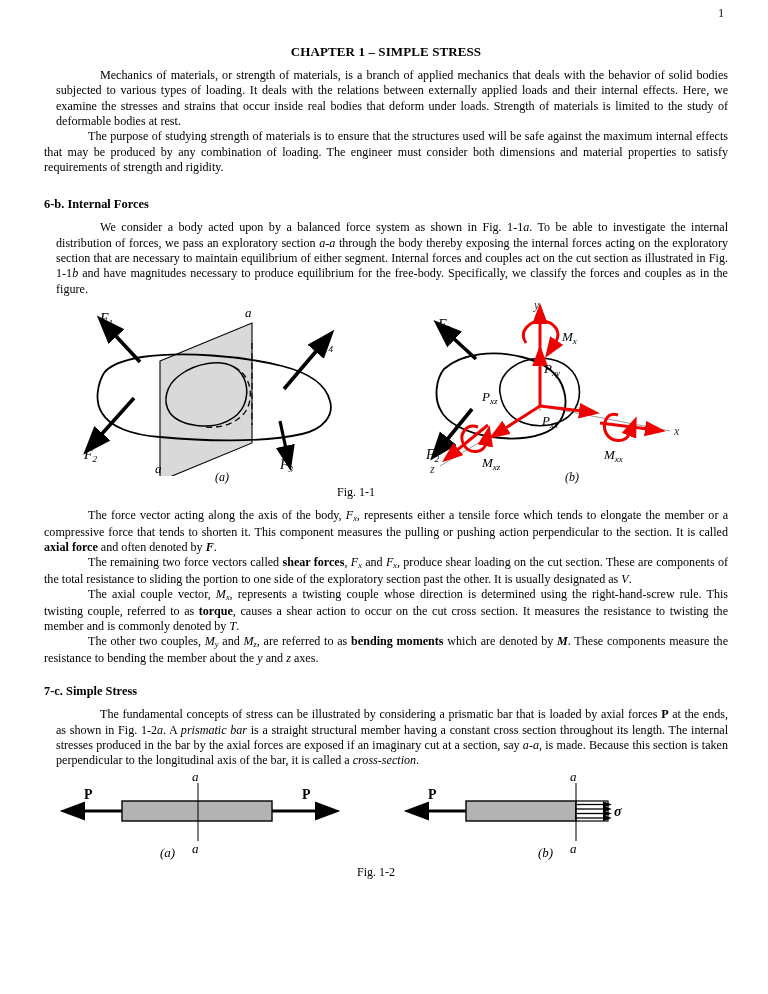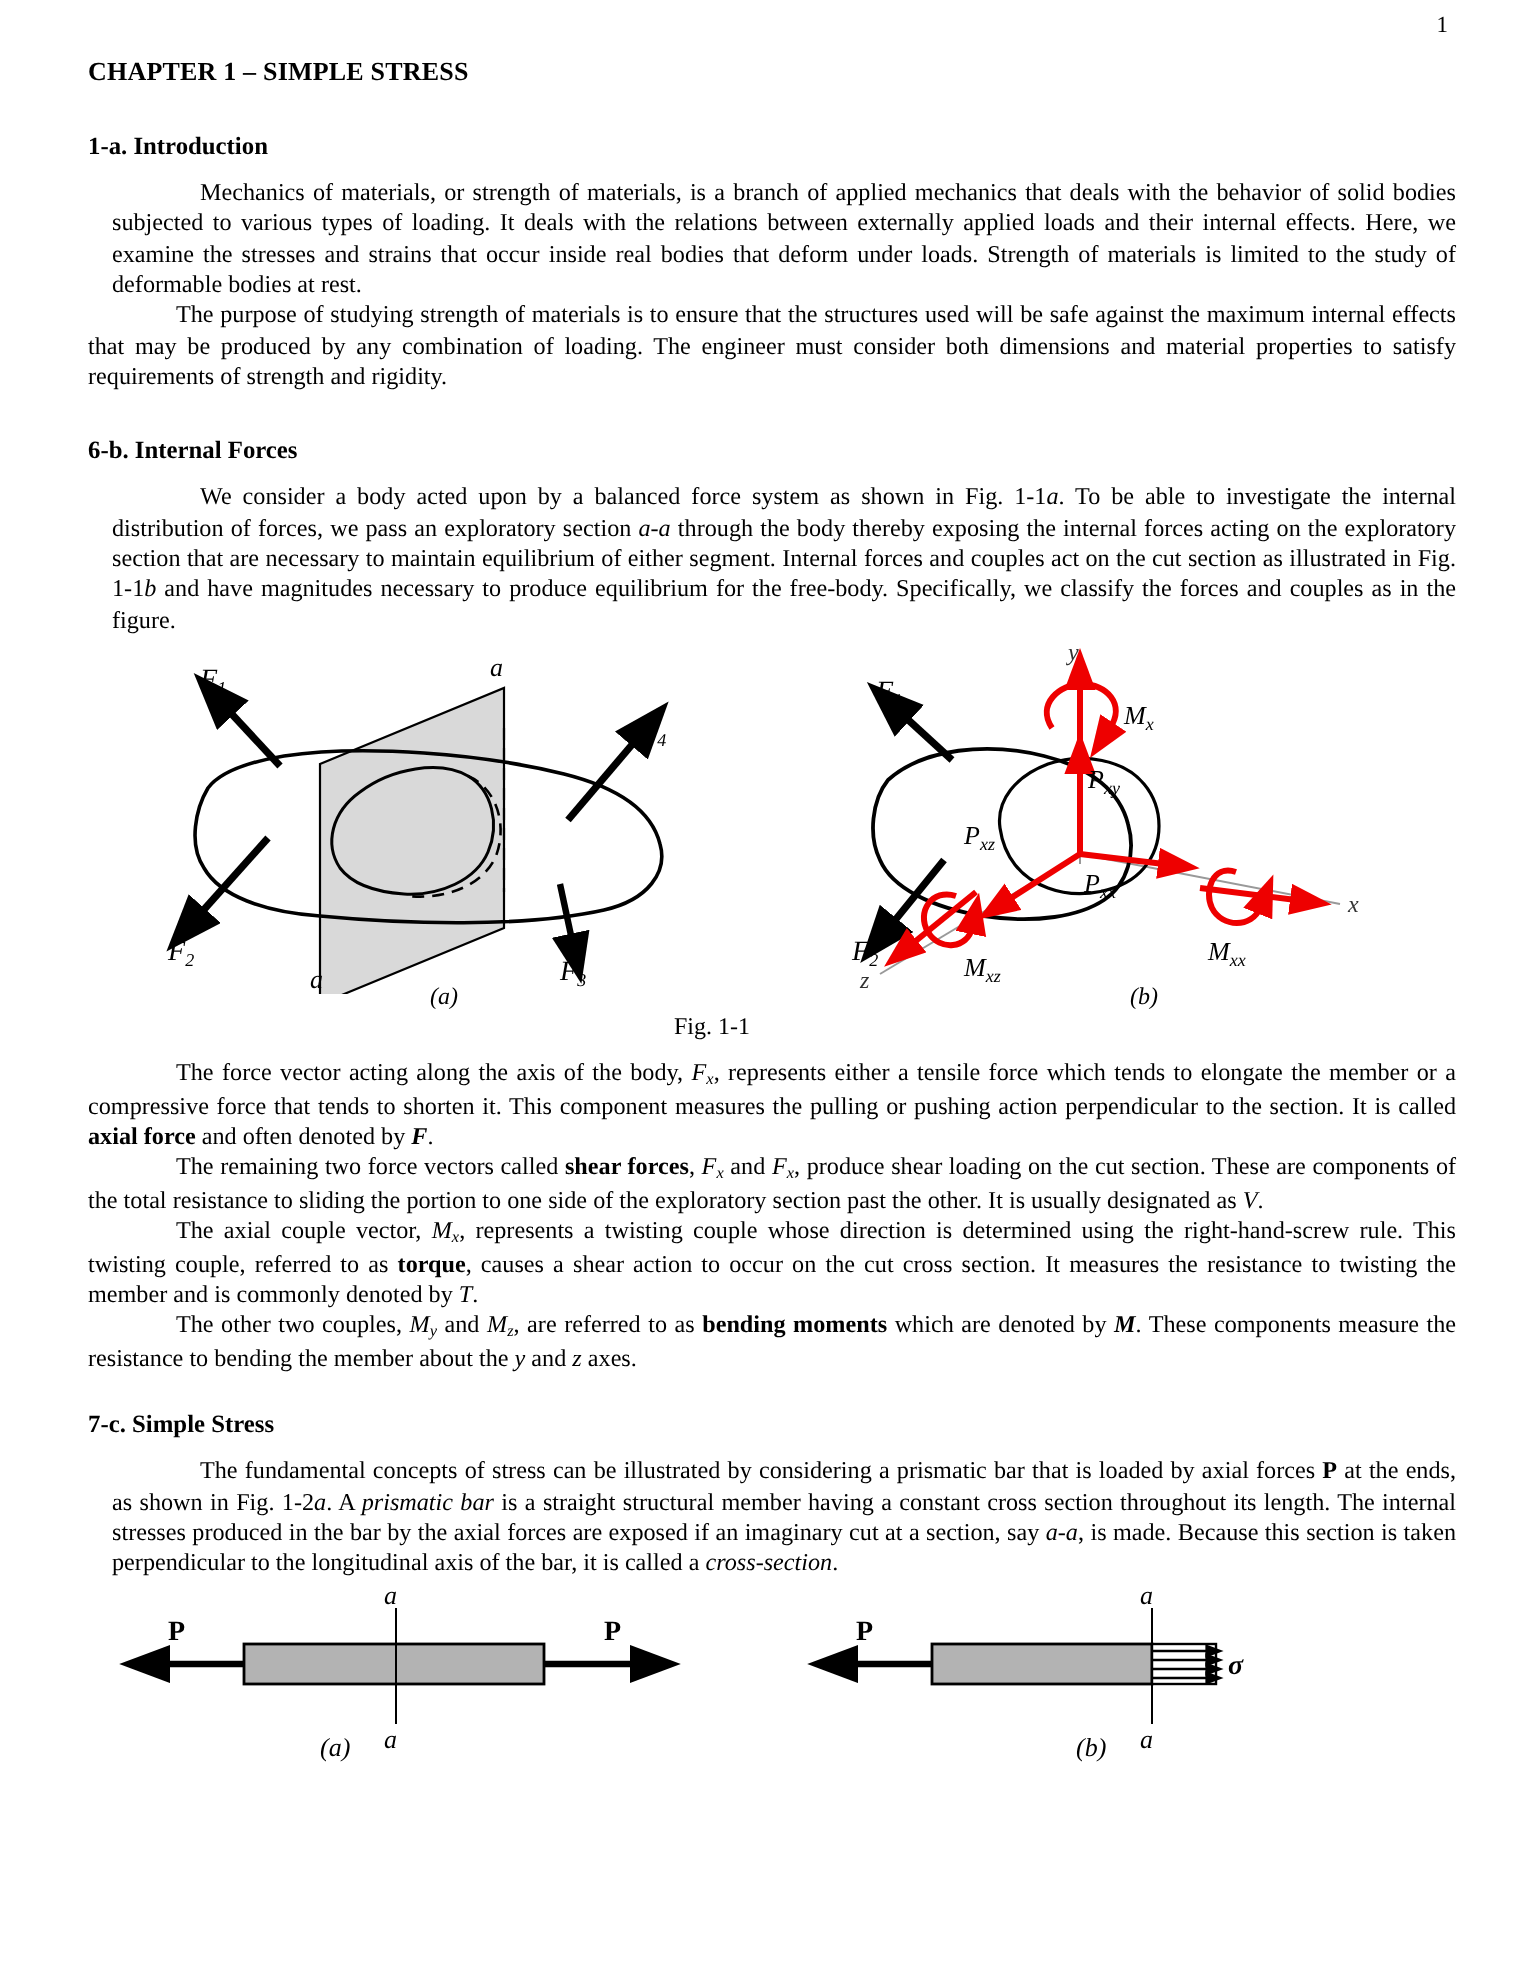--- a/index.html
+++ b/index.html
@@ -23,24 +23,24 @@
     padding: 10px 40px 0 44px;
   }
   .page-number {
     position: absolute;
     top: 8px;
     right: 44px;
     font-size: 11.5px;
     line-height: 1;
   }
   .chapter-title {
-    text-align: left;
+    text-align: center;
     font-weight: bold;
     font-size: 13px;
-    margin: 18px 0 0 0;
+    margin: 34px 0 0 0;
     letter-spacing: 0.1px;
   }
   .section-head {
     font-weight: bold;
     font-size: 12.4px;
     margin: 22px 0 0 0;
   }
   p.body {
     font-size: 12.1px;
     line-height: 1.27;
@@ -79,21 +79,20 @@
 </style>
 </head>
 <body>
 
 <div class="page">
 
   <div class="page-number">1</div>
 
   <div class="chapter-title">CHAPTER 1 – SIMPLE STRESS</div>
 
-  <div class="section-head">1-a. Introduction</div>
   <p class="body first-after-head">Mechanics of materials, or strength of materials, is a branch of applied mechanics that deals with the behavior of solid bodies subjected to various types of loading. It deals with the relations between externally applied loads and their internal effects. Here, we examine the stresses and strains that occur inside real bodies that deform under loads. Strength of materials is limited to the study of deformable bodies at rest.</p>
   <p class="body">The purpose of studying strength of materials is to ensure that the structures used will be safe against the maximum internal effects that may be produced by any combination of loading. The engineer must consider both dimensions and material properties to satisfy requirements of strength and rigidity.</p>
 
   <div class="section-head">6-b. Internal Forces</div>
   <p class="body first-after-head"><span>We consider a body acted upon by a balanced force system as shown in Fig. 1-1</span><span class="ital">a</span><span>. To be able to investigate the internal distribution of forces, we pass an exploratory section </span><span class="ital">a-a</span><span> through the body thereby exposing the internal forces acting on the exploratory section that are necessary to maintain equilibrium of either segment. Internal forces and couples act on the cut section as illustrated in Fig. 1-1</span><span class="ital">b</span><span> and have magnitudes necessary to produce equilibrium for the free-body. Specifically, we classify the forces and couples as in the figure.</span></p>
 
   <div class="figwrap" style="margin-top:4px;">
     <div class="figrow">
 
       <div style="width:360px; margin-left:18px;">
@@ -252,15 +251,16 @@
 
           <line x1="186" y1="12" x2="186" y2="70" stroke="#000" stroke-width="1"></line>
           <text x="180" y="10" font-family="Liberation Serif, serif" font-size="13" font-style="italic">a</text>
           <text x="180" y="82" font-family="Liberation Serif, serif" font-size="13" font-style="italic">a</text>
           <text x="38" y="28" font-family="Liberation Serif, serif" font-size="14" font-weight="bold">P</text>
           <text x="224" y="45" font-family="Liberation Serif, serif" font-size="14" font-weight="bold" font-style="italic">σ</text>
           <text x="148" y="86" font-family="Liberation Serif, serif" font-size="13" font-style="italic">(b)</text>
         </svg>
       </div>
     </div>
+    <div class="fig-caption" style="margin-top:2px; margin-left:-20px;">Fig. 1-2</div>
   </div>
 
 </div>
 
 </body></html>

